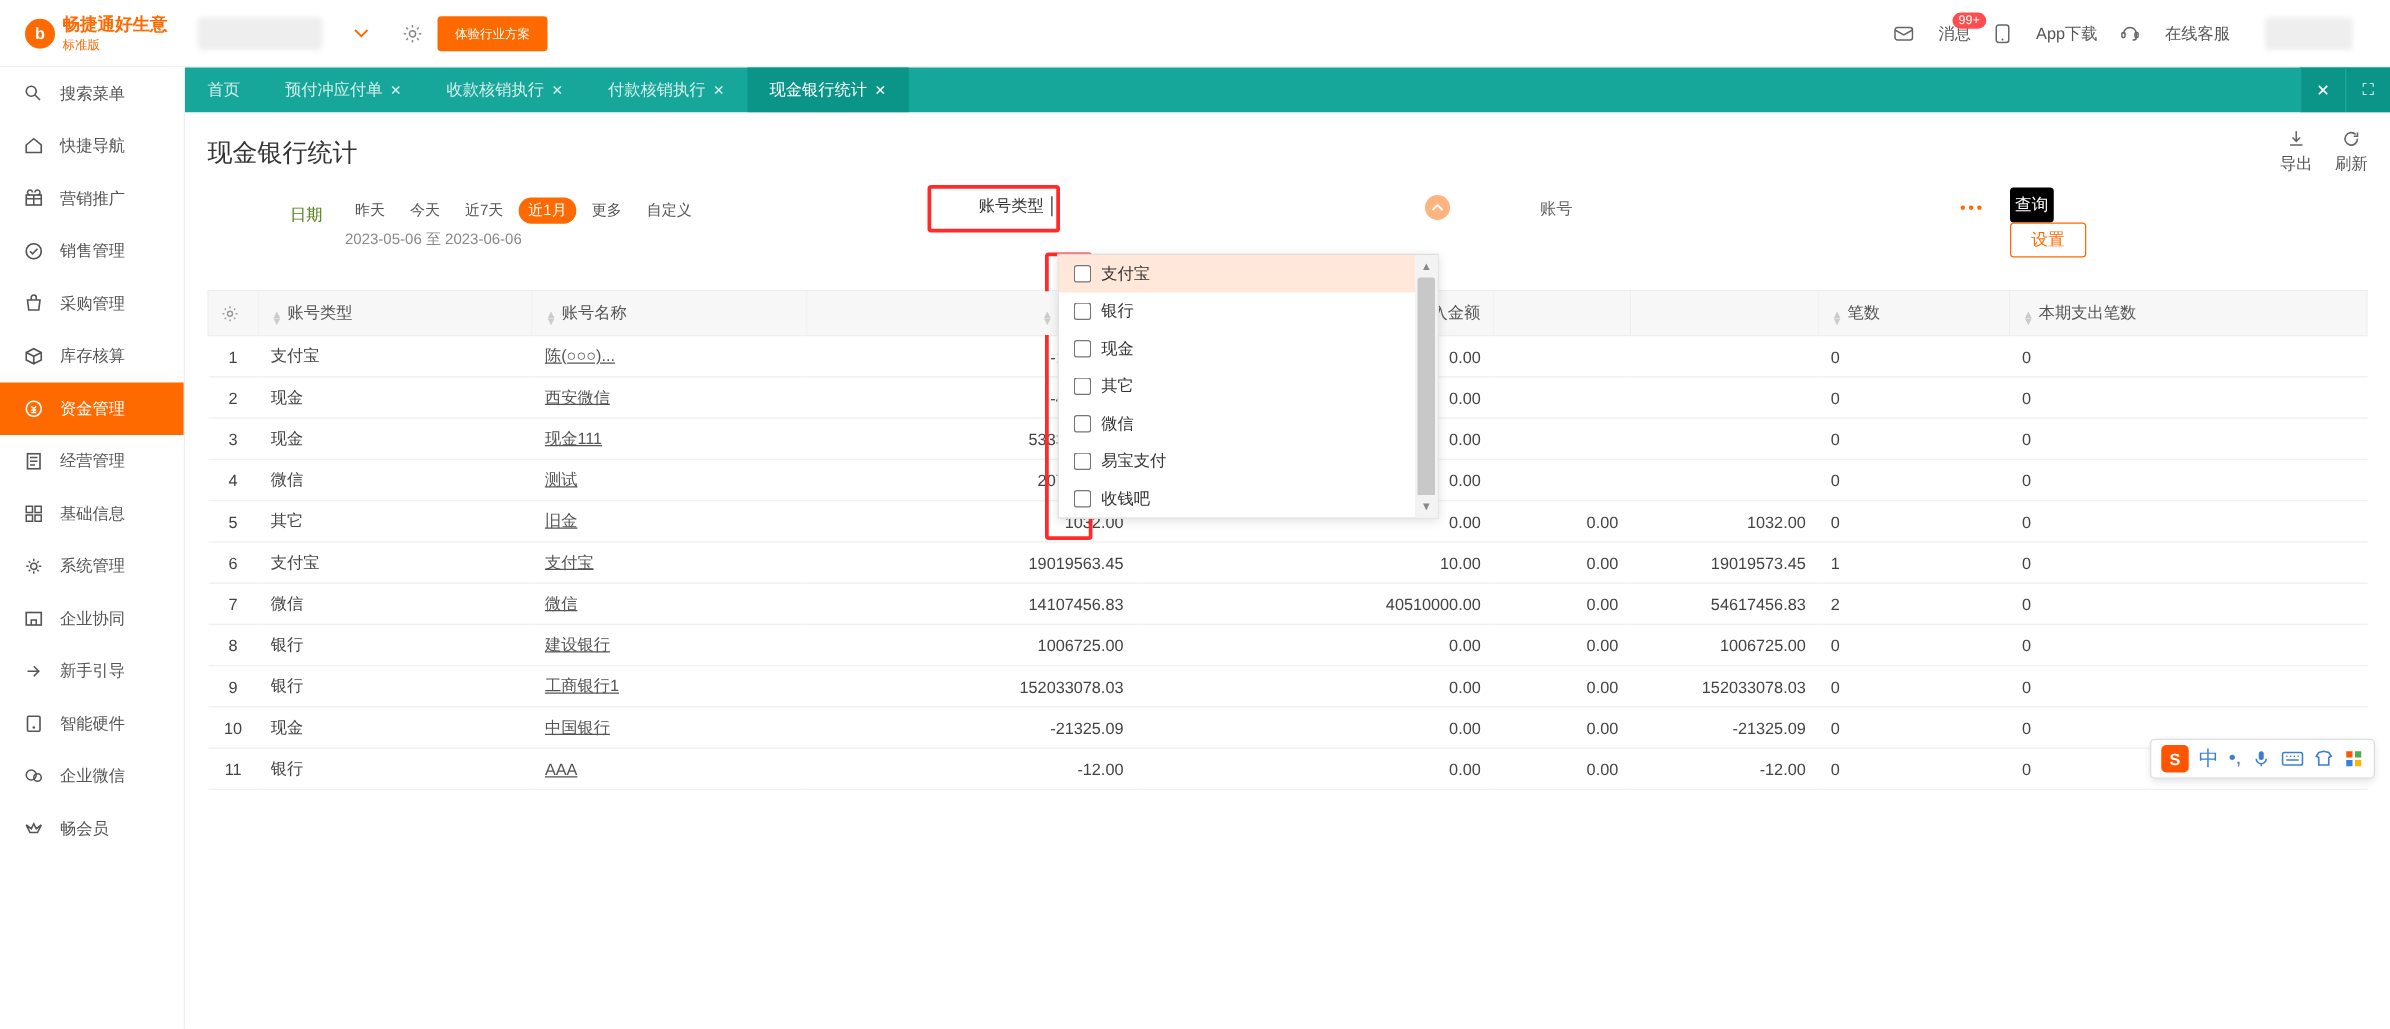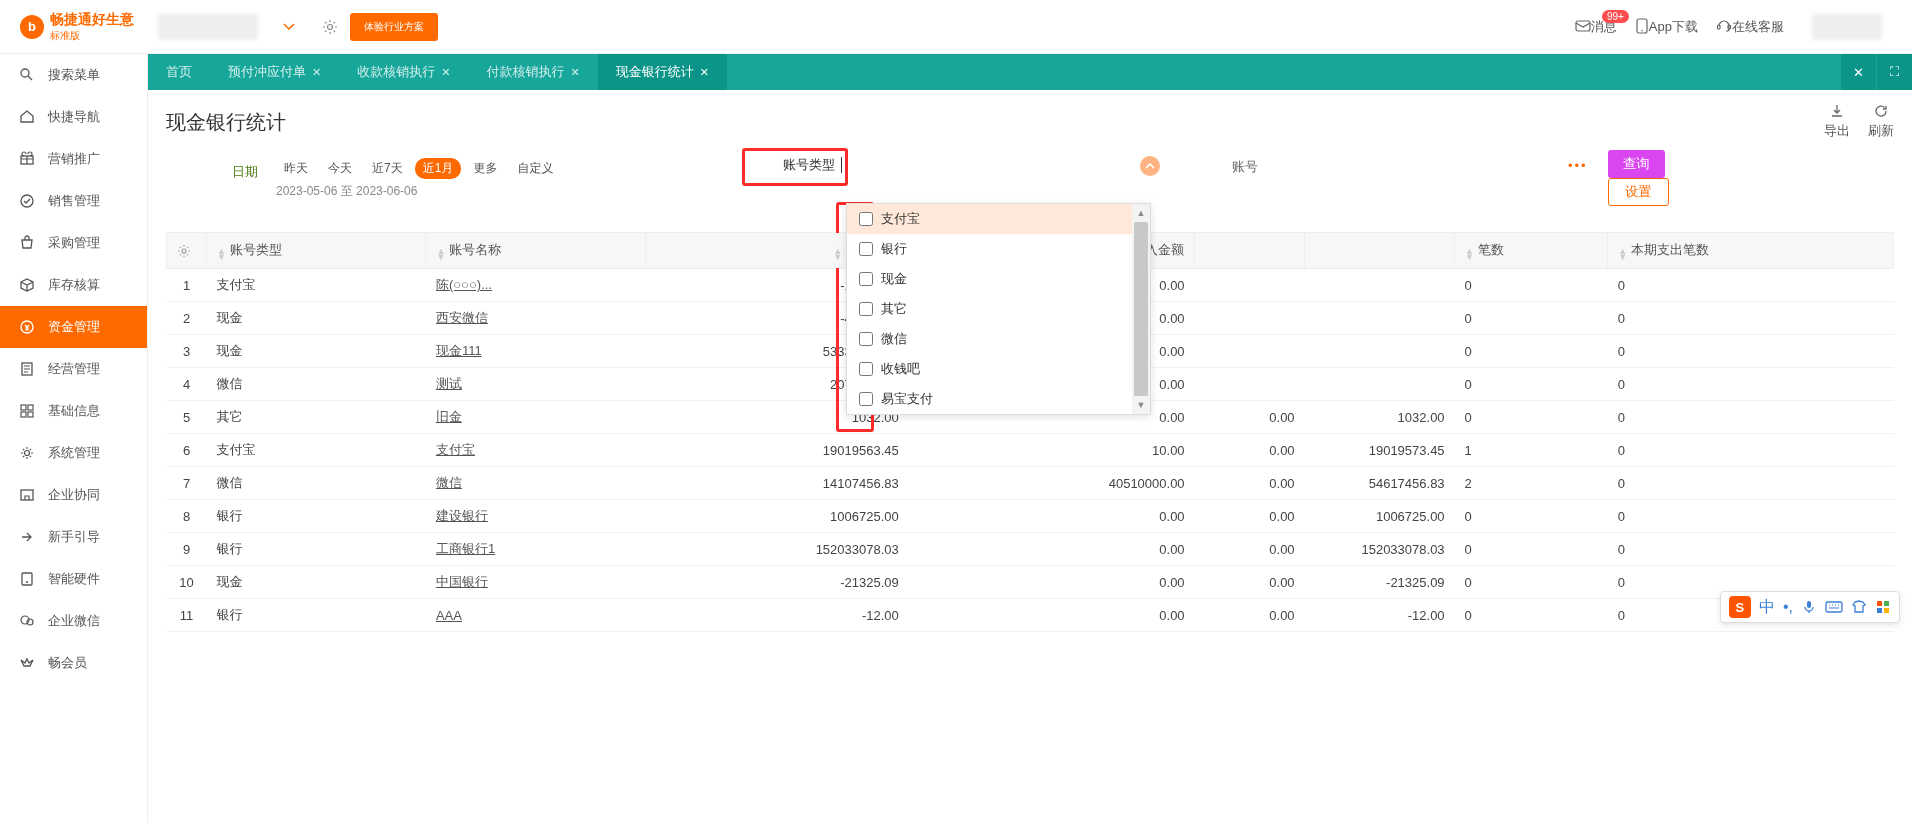--- a/index.html
+++ b/index.html
@@ -9,21 +9,21 @@
 .top-header { height: 54px; display: flex; align-items: center; padding: 0 20px; border-bottom: 1px solid #eee; }
 .logo-area { display: flex; align-items: center; width: 128px; }
 .logo-icon { width: 24px; height: 24px; background: #ff6a00; border-radius: 50%; display: flex; align-items: center; justify-content: center; color: #fff; font-weight: bold; margin-right: 6px; }
 .logo-text { color: #ff6a00; font-size: 14px; font-weight: bold; }
 .logo-sub { color: #ff6a00; font-size: 10px; }
 .blur-box { width: 100px; height: 26px; background: #eee; border-radius: 3px; margin: 0 10px; filter: blur(2px); }
 .chevron-down { color: #ff6a00; margin: 0 15px; cursor: pointer; }
 .gear-icon { color: #888; margin: 0 12px; cursor: pointer; }
 .orange-btn { background: #ff6a00; color: #fff; border: none; padding: 7px 14px; border-radius: 3px; cursor: pointer; font-size: 10px; }
 .header-right { margin-left: auto; display: flex; align-items: center; gap: 18px; color: #555; }
-.header-right-item { display: flex; gap: 0; cursor: pointer; position: relative; }
+.header-right-item { display: flex; align-items: center; gap: 20px; cursor: pointer; position: relative; }
 .badge { background: #ff4d4f; color: #fff; font-size: 10px; padding: 1px 5px; border-radius: 8px; position: absolute; top: -8px; right: -12px; }
 
 
 .sidebar { position: absolute; left: 0; top: 54px; bottom: 0; width: 148px; background: #fff; border-right: 1px solid #eee; overflow-y: auto; }
 .sidebar-item { display: flex; align-items: center; padding: 12px 18px; cursor: pointer; color: #555; gap: 12px; }
 .sidebar-item.active { background: #ff6a00; color: #fff; }
 .sidebar-item .icon { width: 18px; display: flex; justify-content: center; }
 
 
 .tabs-bar { position: absolute; left: 148px; right: 0; top: 54px; height: 36px; background: #17a79a; display: flex; }
@@ -53,21 +53,21 @@
 
 .red-box-1 { position: absolute; border: 3px solid #ff2a2a; border-radius: 3px; left: 594px; top: 0px; width: 106px; height: 38px; pointer-events: none; }
 .red-box-2 { position: absolute; border: 3px solid #ff2a2a; border-radius: 3px; left: 688px; top: 54px; width: 38px; height: 230px; pointer-events: none; }
 
 .account-type-field { position: absolute; left: 635px; top: 8px; display: flex; align-items: center; gap: 6px; }
 .account-type-field .cursor-line { border-left: 1px solid #333; height: 16px; }
 .collapse-circle { width: 20px; height: 20px; border-radius: 50%; background: #ffb380; display: flex; align-items: center; justify-content: center; color: #fff; cursor: pointer; position: absolute; left: 992px; top: 8px; }
 
 .account-field { position: absolute; left: 1084px; top: 10px; color: #666; }
 .dots { color: #ff6a00; position: absolute; left: 1420px; top: 10px; letter-spacing: 2px; cursor: pointer; }
-.search-btn { position: absolute; left: 1460px; top: 2px; background: #d946ef; color: #fff; border: none; padding: 5px 15px; border-radius: 3px; cursor: pointer; }
+.search-btn { position: absolute; left: 1460px; top: 2px; background: #000000; color: #fff; border: none; padding: 5px 4px; border-radius: 3px; cursor: pointer; }
 .settings-btn { position: absolute; left: 1460px; top: 30px; background: #fff; color: #ff6a00; border: 1px solid #ff6a00; padding: 4px 16px; border-radius: 3px; cursor: pointer; }
 
 
 .dropdown-panel { position: absolute; left: 698px; top: 55px; width: 305px; background: #fff; border: 1px solid #ddd; box-shadow: 0 2px 8px rgba(0,0,0,0.12); z-index: 50; }
 .dropdown-item { display: flex; align-items: center; padding: 6px 12px; gap: 8px; cursor: pointer; }
 .dropdown-item.hover { background: #ffe8d9; }
 .dropdown-item input[type=checkbox] { width: 14px; height: 14px; }
 .dropdown-scrollbar { position: absolute; right: 0; top: 0; bottom: 0; width: 18px; background: #f3f3f3; }
 .scrollbar-btn { height: 18px; background: #f3f3f3; display: flex; align-items: center; justify-content: center; color: #888; font-size: 9px; }
 .scrollbar-thumb { position: absolute; right: 2px; width: 14px; background: #c8c8c8; border-radius: 2px; }
@@ -372,25 +372,25 @@
         <div class="dropdown-item">
           <input type="checkbox" style="">
           <span>其它</span>
         </div>
         <div class="dropdown-item">
           <input type="checkbox" style="">
           <span>微信</span>
         </div>
         <div class="dropdown-item">
           <input type="checkbox" style="">
+          <span>易宝支付</span>
+        </div>
+        <div class="dropdown-item">
+          <input type="checkbox" style="">
           <span>收钱吧</span>
-        </div>
-        <div class="dropdown-item">
-          <input type="checkbox" style="">
-          <span>易宝支付</span>
         </div>
         <div class="dropdown-scrollbar">
         <div class="scrollbar-btn">▲</div>
         <div class="scrollbar-thumb" style="top:18px;height:180px"></div>
         <div class="scrollbar-btn" style="position:absolute;bottom:0;width:100%">▼</div>
       </div>
     </div>
   </div>
 
   <div class="table-wrap">

